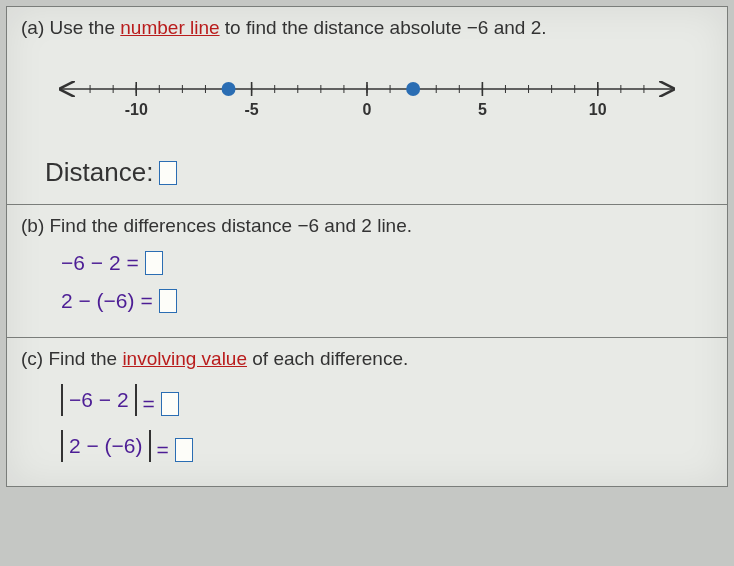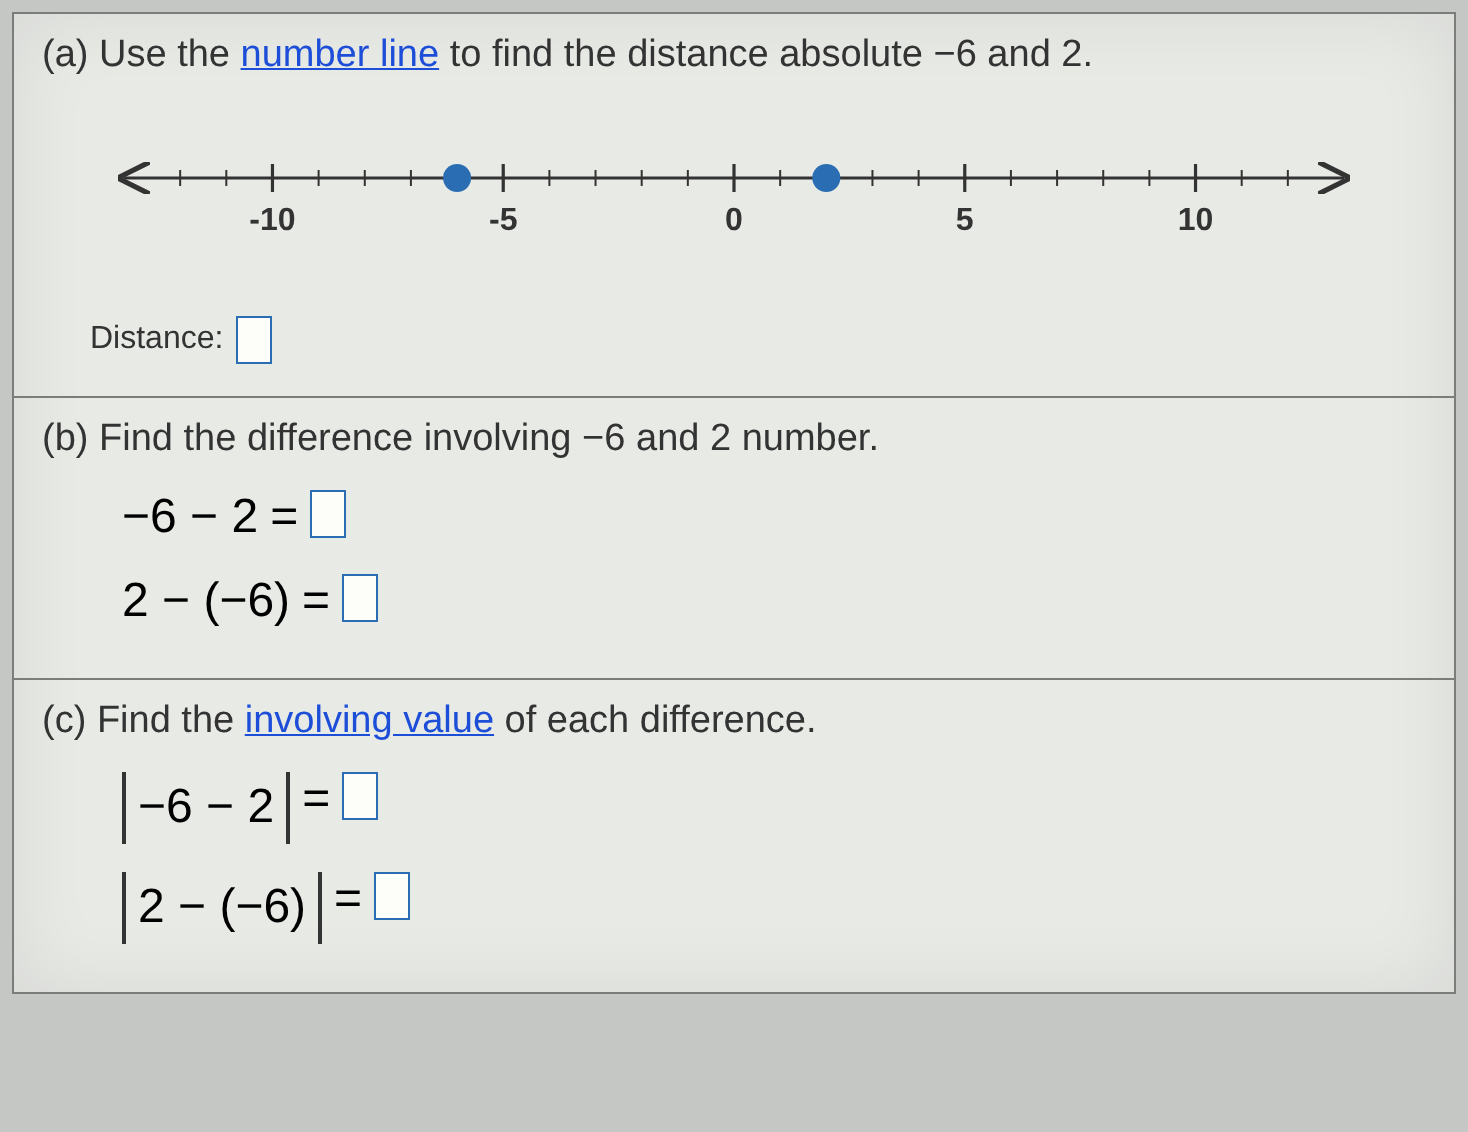--- a/index.html
+++ b/index.html
@@ -29,54 +29,54 @@
   }
   .prompt {
     font-size: 19px;
     color: #333;
   }
   .part-label {
     font-size: 19px;
     color: #333;
   }
   .link-term {
-    color: #1d4ed8;
+    color: #b91c1c;
     text-decoration: underline;
     cursor: pointer;
   }
   .numline-wrap {
     margin: 30px 12px 24px 12px;
     font-weight: bold;
   }
   svg.nline {
     width: 100%;
     height: 60px;
   }
   .distance-row {
     margin: 8px 0 6px 24px;
-    font-size: 16px;
+    font-size: 26px;
     color: #333;
     display: flex;
     align-items: center;
     gap: 6px;
   }
   .answer-box {
     display: inline-block;
     width: 16px;
     height: 22px;
     border: 1px solid #2a6db3;
     background: #fdfdf9;
     vertical-align: middle;
   }
   .eqn {
-    font-size: 24px;
-    color: #000000;
+    font-size: 21px;
+    color: #4c1d95;
     margin: 14px 0 14px 40px;
     display: flex;
-    align-items: flex-start;
+    align-items: flex-end;
     gap: 6px;
   }
   .abs-bar {
     display: inline-block;
     border-left: 2px solid #333;
     border-right: 2px solid #333;
     padding: 4px 6px;
   }
 </style>
 </head>
@@ -150,21 +150,21 @@
       <div class="distance-row">
         <span>Distance:</span>
         <span class="answer-box"></span>
       </div>
     </td>
   </tr>
   <tr>
     <td class="cell">
       <div class="prompt">
         <span class="part-label">(b)</span>
-        <span>Find the difference involving </span><span>−6</span><span> and </span><span>2</span><span> number.</span>
+        <span>Find the differences distance </span><span>−6</span><span> and </span><span>2</span><span> line.</span>
       </div>
       <div class="eqn">
         <span>−6 − 2</span>
         <span>=</span>
         <span class="answer-box"></span>
       </div>
       <div class="eqn">
         <span>2 − (−6)</span>
         <span>=</span>
         <span class="answer-box"></span>

